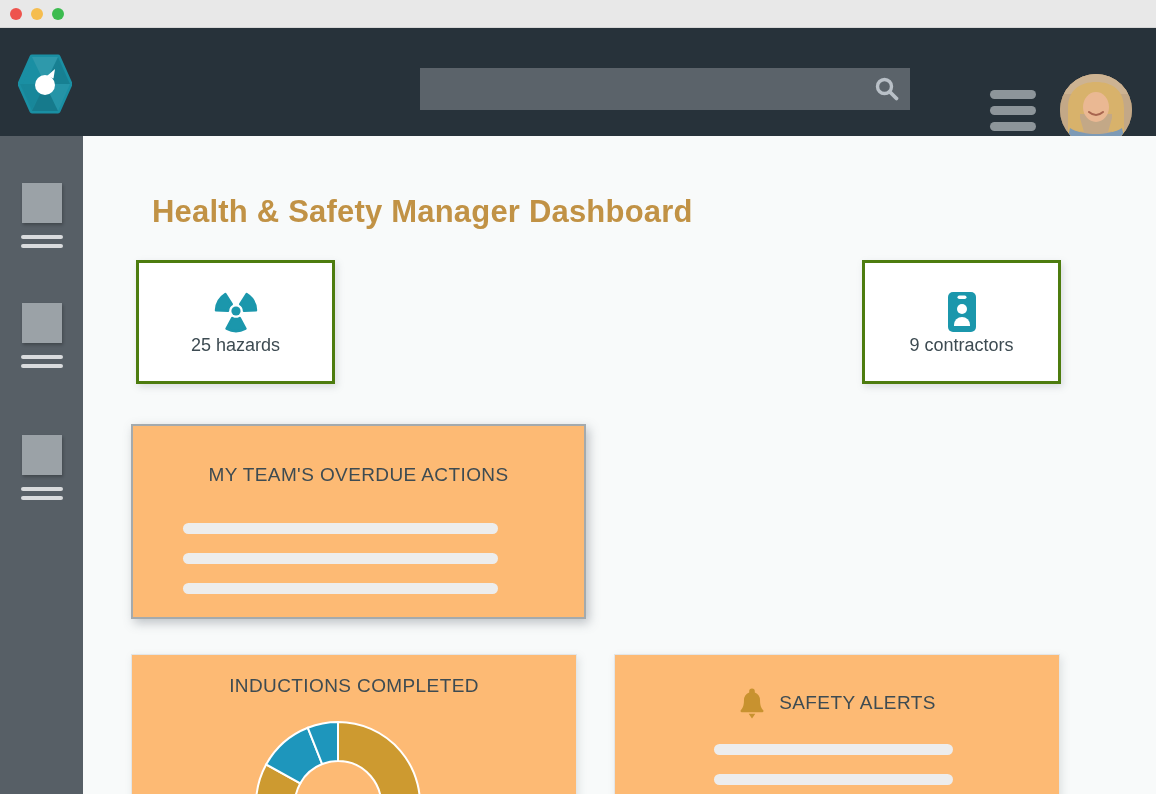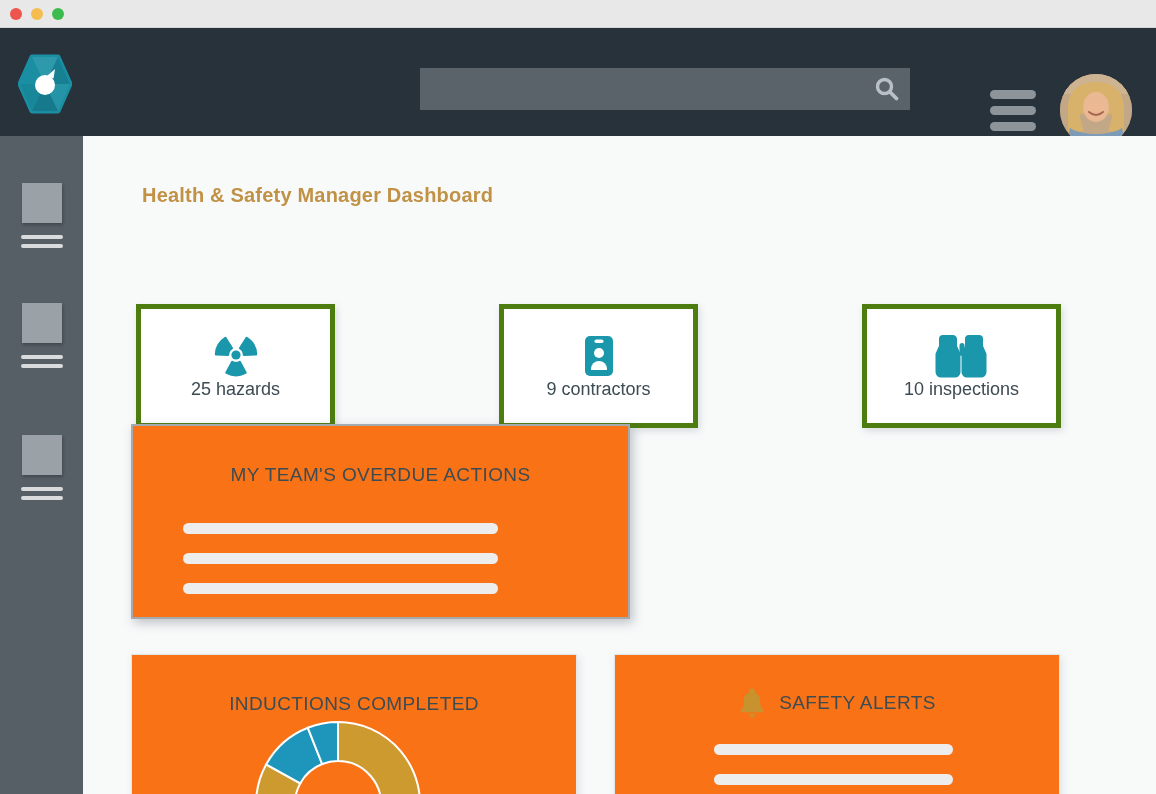--- a/index.html
+++ b/index.html
@@ -29,41 +29,41 @@
   
   .sidebar{position:absolute;top:136px;left:0;bottom:0;width:83px;background:#575f66;}
   .snav{display:flex;flex-direction:column;align-items:center;padding-top:47px;}
   .snav-item{width:42px;margin-bottom:50px;cursor:pointer;}
   .snav-item .sq{width:40px;height:40px;background:#9ba2a7;margin:0 auto 12px;
                  box-shadow:1px 2px 3px rgba(0,0,0,.25);}
   .snav-item .ln{height:4px;border-radius:2px;background:#d9dbdd;margin-bottom:5px;}
 
   
   .main{position:absolute;left:83px;top:136px;right:0;bottom:0;overflow:hidden;background:#f8fafa;}
-  .page-title{position:absolute;left:59px;top:48px;margin:0;font-size:20px;font-weight:700;
+  .page-title{position:absolute;left:59px;top:48px;margin:10px;font-size:31px;font-weight:700;
               color:#c19245;letter-spacing:.2px;}
 
   .stats-row{position:absolute;left:53px;top:124px;width:925px;display:flex;
              justify-content:space-between;}
-  .stat-card{width:199px;height:124px;background:#fff;border:5px solid #4d7c0f;box-sizing:border-box;
+  .stat-card{width:199px;height:124px;background:#fff;border:3px solid #4d7c0f;box-sizing:border-box;
              box-shadow:2px 3px 7px rgba(110,120,130,.22);display:flex;flex-direction:column;
-             align-items:center;justify-content:center;cursor:pointer;margin-top:44px;}
+             align-items:center;justify-content:center;cursor:pointer;}
   .stat-icon{height:46px;display:flex;align-items:center;justify-content:center;}
   .stat-label{font-size:18px;color:#3d4b52;}
 
   .panels-row{position:absolute;left:48px;width:929px;display:flex;gap:37px;}
   .row-actions{top:288px;}
   .row-bottom{top:518px;}
-  .panel{position:relative;width:499px;background:#f97316;border:1px solid #e3e6e7;box-sizing:border-box;
+  .panel{position:relative;width:455px;background:#fdba74;border:1px solid #e3e6e7;box-sizing:border-box;
          box-shadow:2px 3px 8px rgba(110,120,130,.18);}
   .row-actions .panel{height:195px;}
   .row-bottom .panel{height:235px;}
   .panel.highlighted{border:2px solid #a4aaad;box-shadow:3px 4px 10px rgba(80,90,100,.35);}
   .panel-title{text-align:center;margin-top:38px;font-size:19px;letter-spacing:.4px;color:#3d4b52;}
-  .panel.inductions .panel-title{margin-top:38px;}
+  .panel.inductions .panel-title{margin-top:20px;}
   .alerts-title{margin-top:32px;display:flex;align-items:center;justify-content:center;gap:13px;}
   .skel{position:absolute;}
   .skel .skel-bar{height:11px;border-radius:6px;background:#ededed;margin-bottom:19px;}
   .skel-team{left:50px;top:97px;width:315px;}
   .skel-my{left:99px;top:97px;width:239px;}
   .skel-alerts{left:99px;top:89px;width:239px;}
   .donut-svg{position:absolute;left:121px;top:64px;}
 </style>
 </head>
 <body>
@@ -162,32 +162,20 @@
           <svg viewBox="0 0 34 44" width="34" height="44">
             <rect x="3" y="2" width="28" height="40" rx="5" fill="#1b97ac"></rect>
             <rect x="12.5" y="5.5" width="9" height="3.6" rx="1.8" fill="#fff"></rect>
             <circle cx="17" cy="19" r="5" fill="#fff"></circle>
             <path d="M9,35 a8,8 0 0 1 16,0 l0,1 l-16,0 z" fill="#fff"></path>
           </svg>
         </div>
         <div class="stat-label">9 contractors</div>
       </div>
 
-      <div class="stat-card">
-        <div class="stat-icon">
-          <svg viewBox="0 0 56 44" width="56" height="44">
-            <g fill="#1b97ac" stroke="#1b97ac" stroke-width="3" stroke-linejoin="round">
-              <path d="M9,2.5 h10 a2.5,2.5 0 0 1 2.5,2.5 V12 L25,20 v18 a4,4 0 0 1 -4,4 H7 a4,4 0 0 1 -4,-4 V20 L6.5,12 V5 A2.5,2.5 0 0 1 9,2.5 z"></path>
-              <path d="M40,2.5 h10 a2.5,2.5 0 0 1 2.5,2.5 V12 L56,20 v18 a4,4 0 0 1 -4,4 H38 a4,4 0 0 1 -4,-4 V20 L37.5,12 V5 A2.5,2.5 0 0 1 40,2.5 z" transform="translate(-5,0)"></path>
-            </g>
-            <rect x="25.5" y="9" width="5" height="13" rx="2.5" fill="#1b97ac"></rect>
-          </svg>
-        </div>
-        <div class="stat-label">10 inspections</div>
-      </div>
     </div>
 
     <div class="panels-row row-actions">
       <div class="panel highlighted">
         <div class="panel-title">MY TEAM'S OVERDUE ACTIONS</div>
         <div class="skel skel-team">
             <div class="skel-bar"></div>
             <div class="skel-bar"></div>
             <div class="skel-bar"></div>
           </div>

